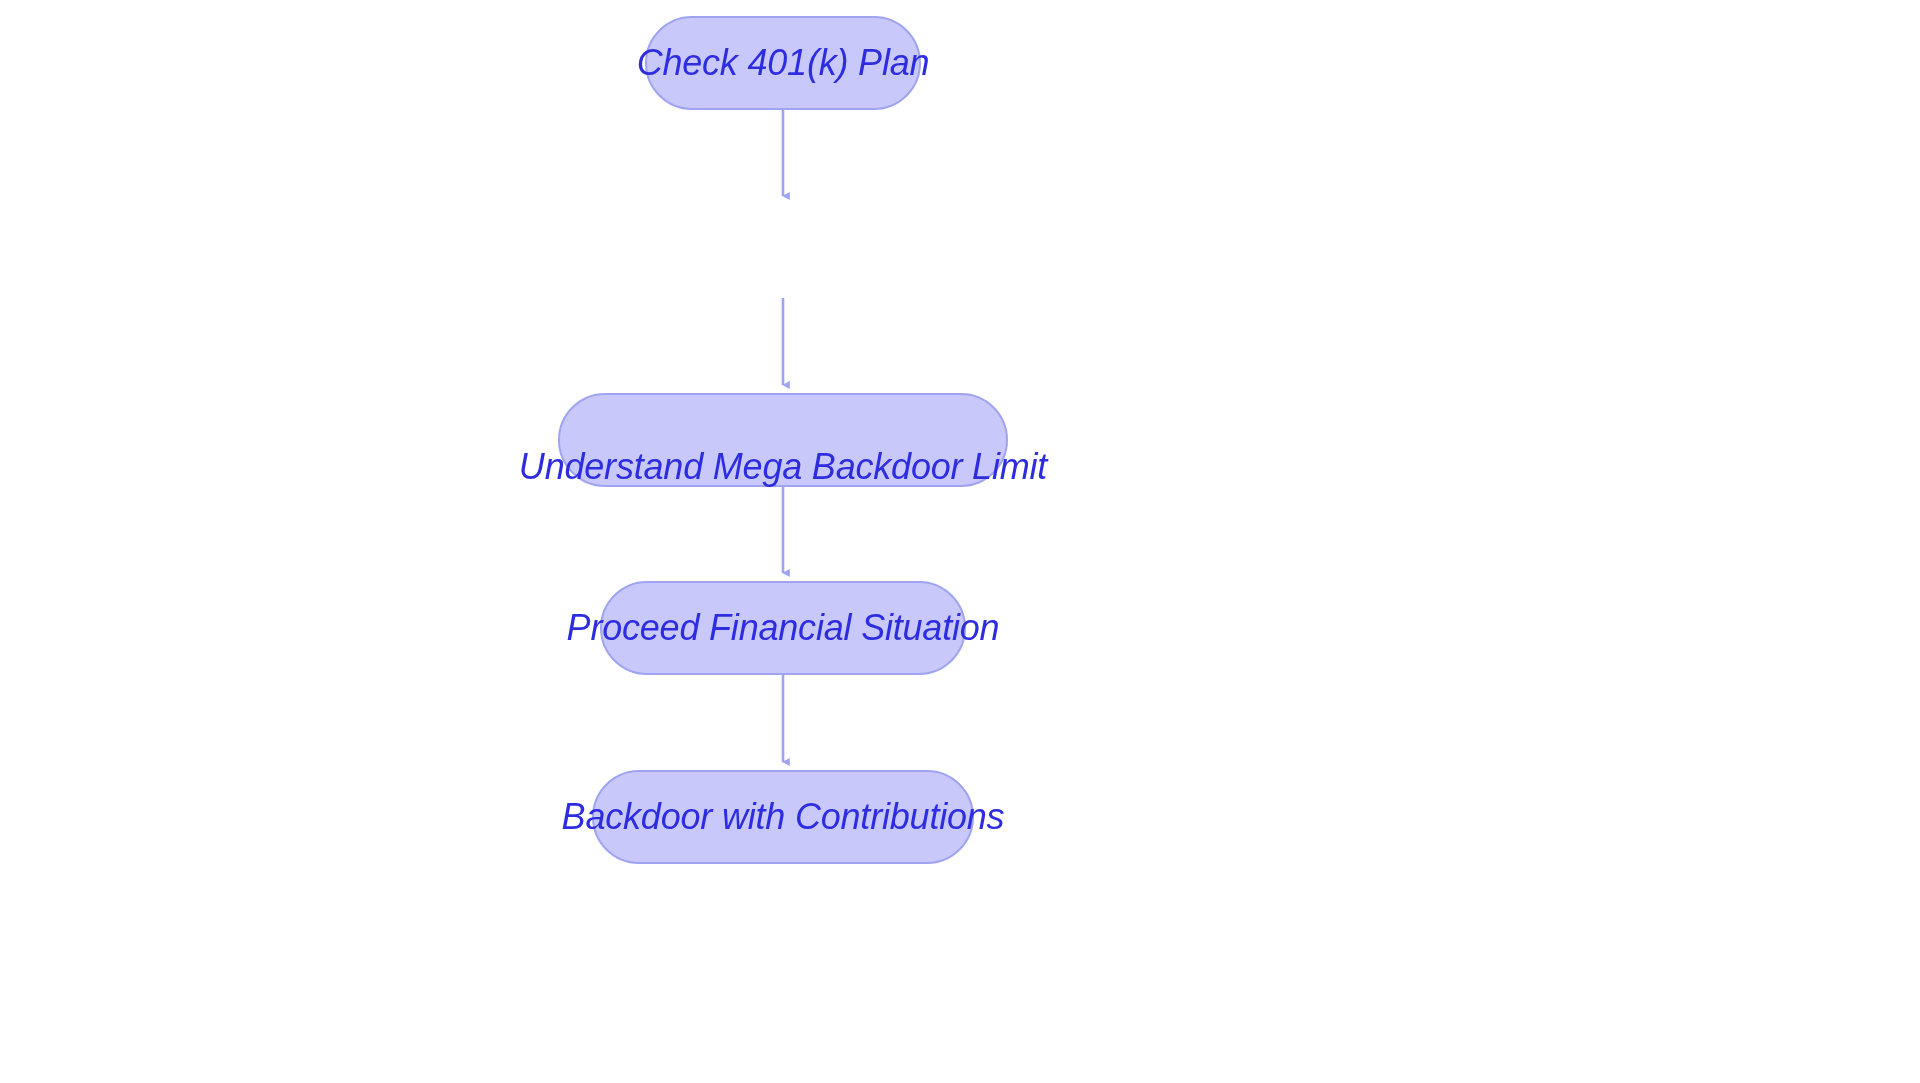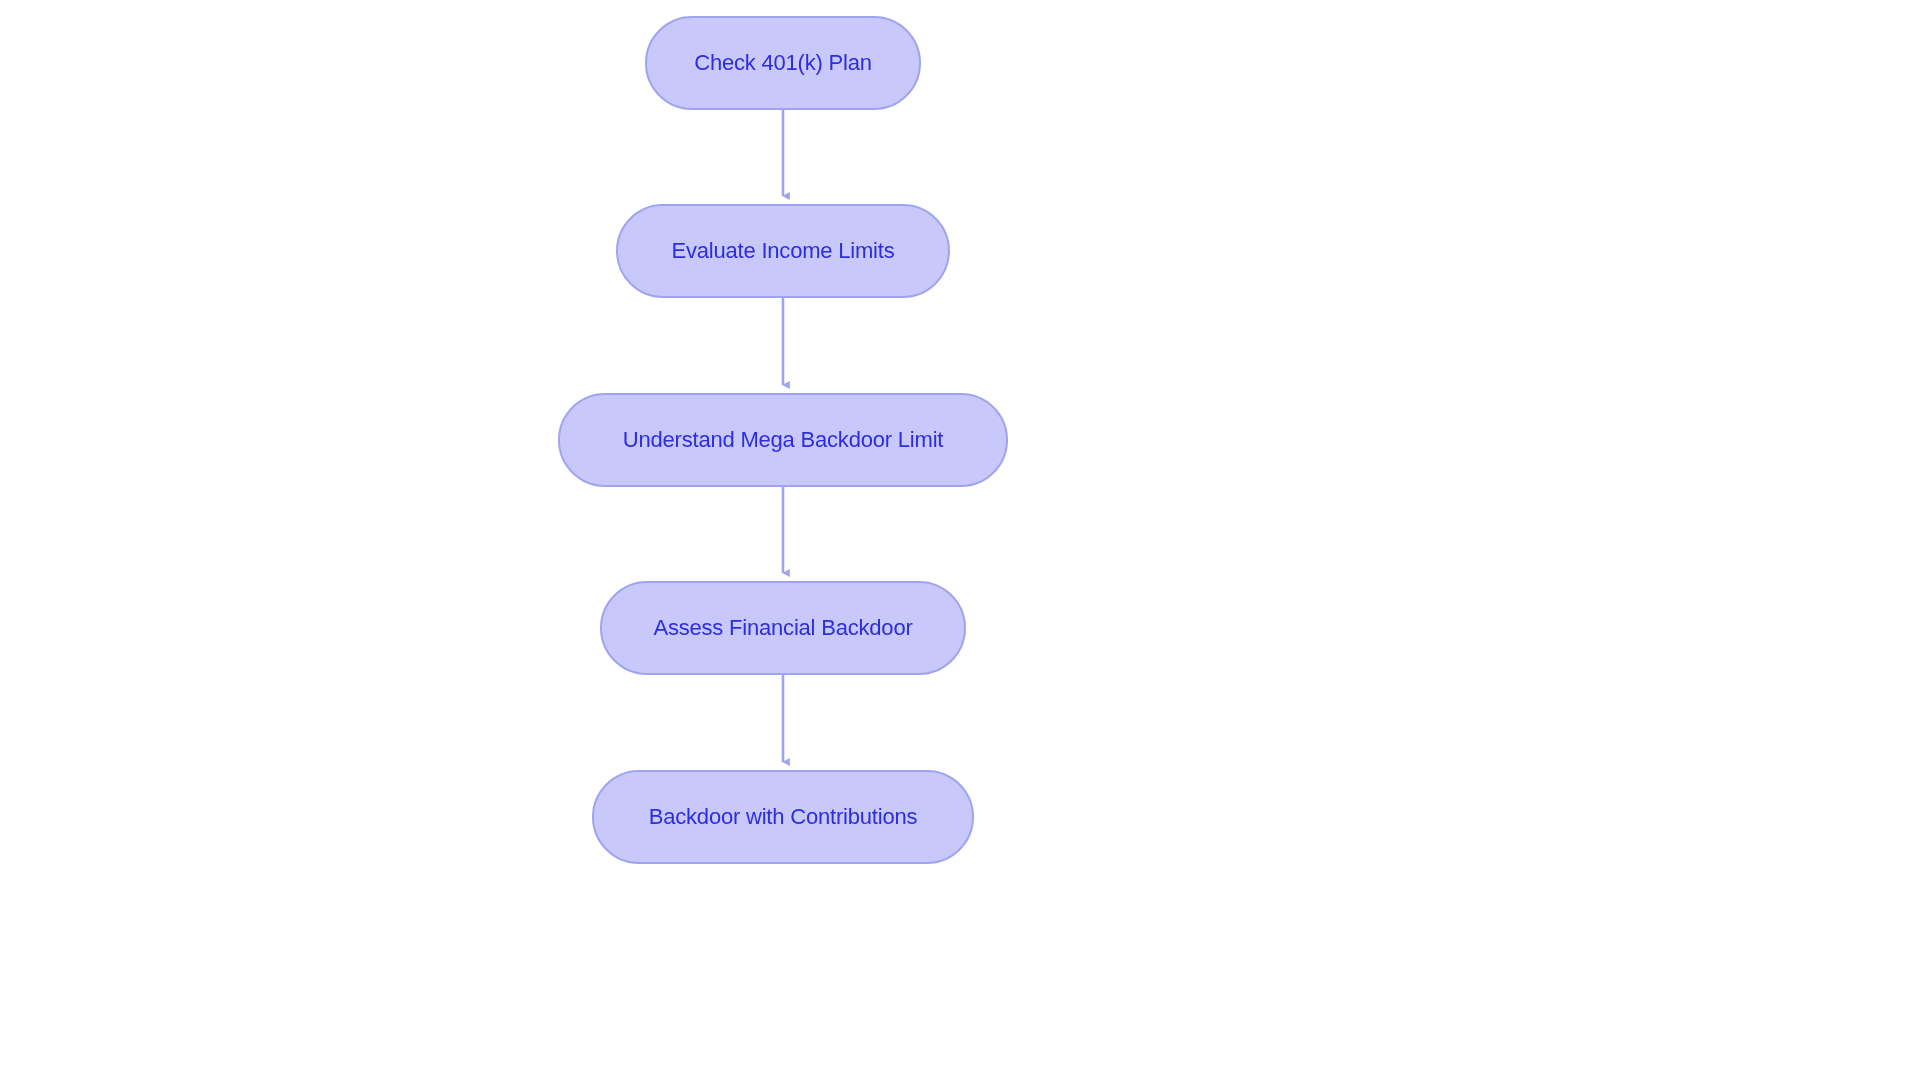--- a/index.html
+++ b/index.html
@@ -41,26 +41,27 @@
     justify-content: center;
     box-sizing: border-box;
     background: #c8c9fa;
     border: 2px solid #9fa3f0;
     border-radius: 999px;
     height: 94px;
     transform: translateX(-50%);
   }
   .flow-node-label {
     font-family: "Liberation Sans", sans-serif;
-    font-size: 22px;
+    font-size: 36px;
     font-weight: 400;
     color: #2d2ddf;
     letter-spacing: -0.2px;
     white-space: nowrap;
     line-height: 1;
+    font-style: italic;
   }
 </style>
 </head>
 <body>
 
 <div id="flow-root">
 
   <svg class="flow-svg" viewBox="0 0 1920 1083" xmlns="http://www.w3.org/2000/svg">
     <defs>
       <marker id="arrowhead" markerWidth="9" markerHeight="9" refX="4.5" refY="7.6" orient="auto" markerUnits="userSpaceOnUse">
@@ -76,30 +77,27 @@
 
     <line x1="783" y1="675" x2="783" y2="762" stroke="#9fa3f0" stroke-width="2.6" marker-end="url(#arrowhead)"></line>
   </svg>
 
   <div class="node-layer">
 
     <div class="flow-node" style="left:783px; top:16px; width:276px;">
       <span class="flow-node-label">Check 401(k) Plan</span>
     </div>
 
-    <div class="flow-node" style="left:783px; top:204px; width:334px;">
-      <span class="flow-node-label">Evaluate Income Limits</span>
-    </div>
 
-    <div class="flow-node" style="left:783px; top:393px; width:450px;">
+    <div class="flow-node" style="left:783px; top:393px; width:450px;align-items:flex-end;">
       <span class="flow-node-label">Understand Mega Backdoor Limit</span>
     </div>
 
     <div class="flow-node" style="left:783px; top:581px; width:366px;">
-      <span class="flow-node-label">Assess Financial Backdoor</span>
+      <span class="flow-node-label">Proceed Financial Situation</span>
     </div>
 
     <div class="flow-node" style="left:783px; top:770px; width:382px;">
       <span class="flow-node-label">Backdoor with Contributions</span>
     </div>
 
   </div>
 </div>
 
 </body></html>

